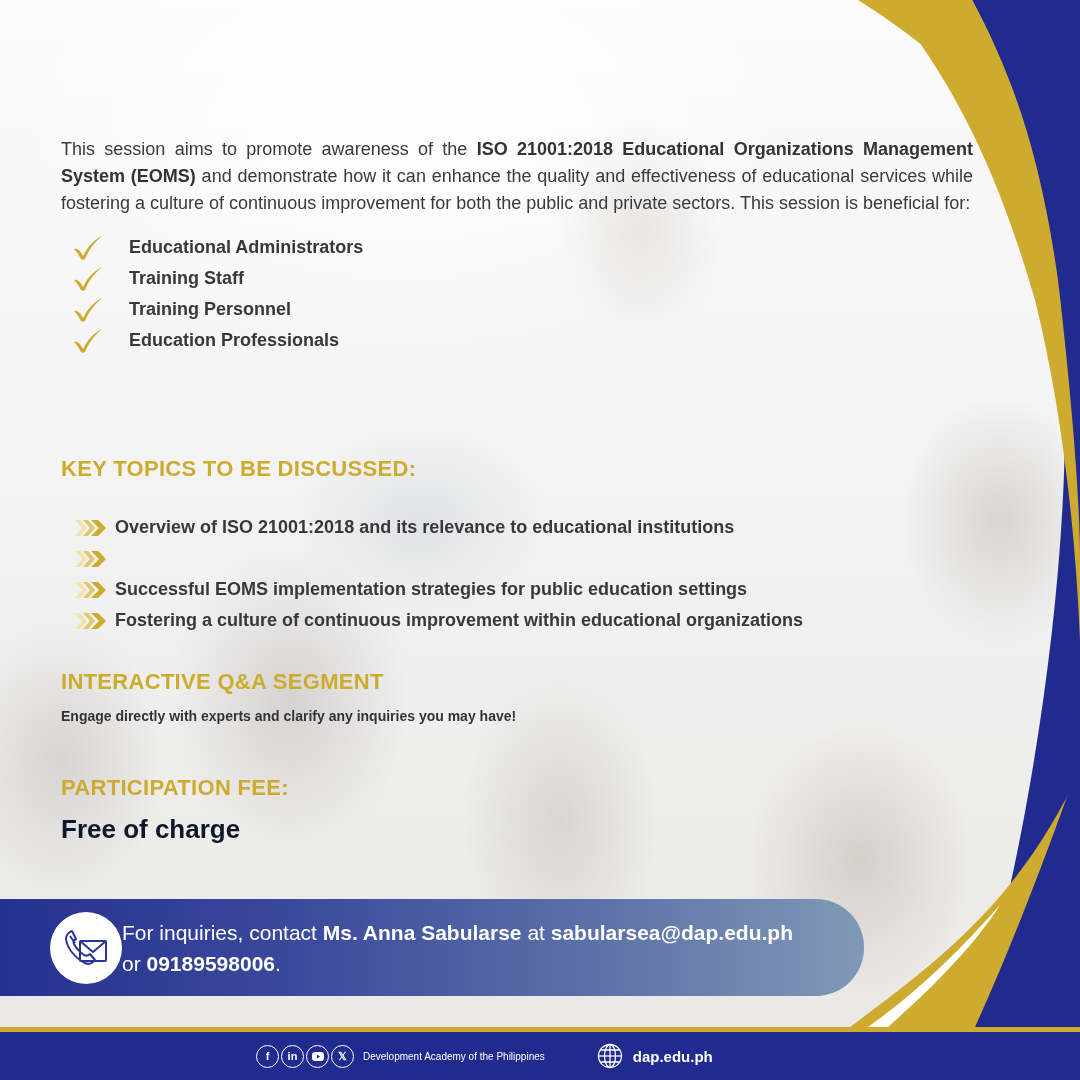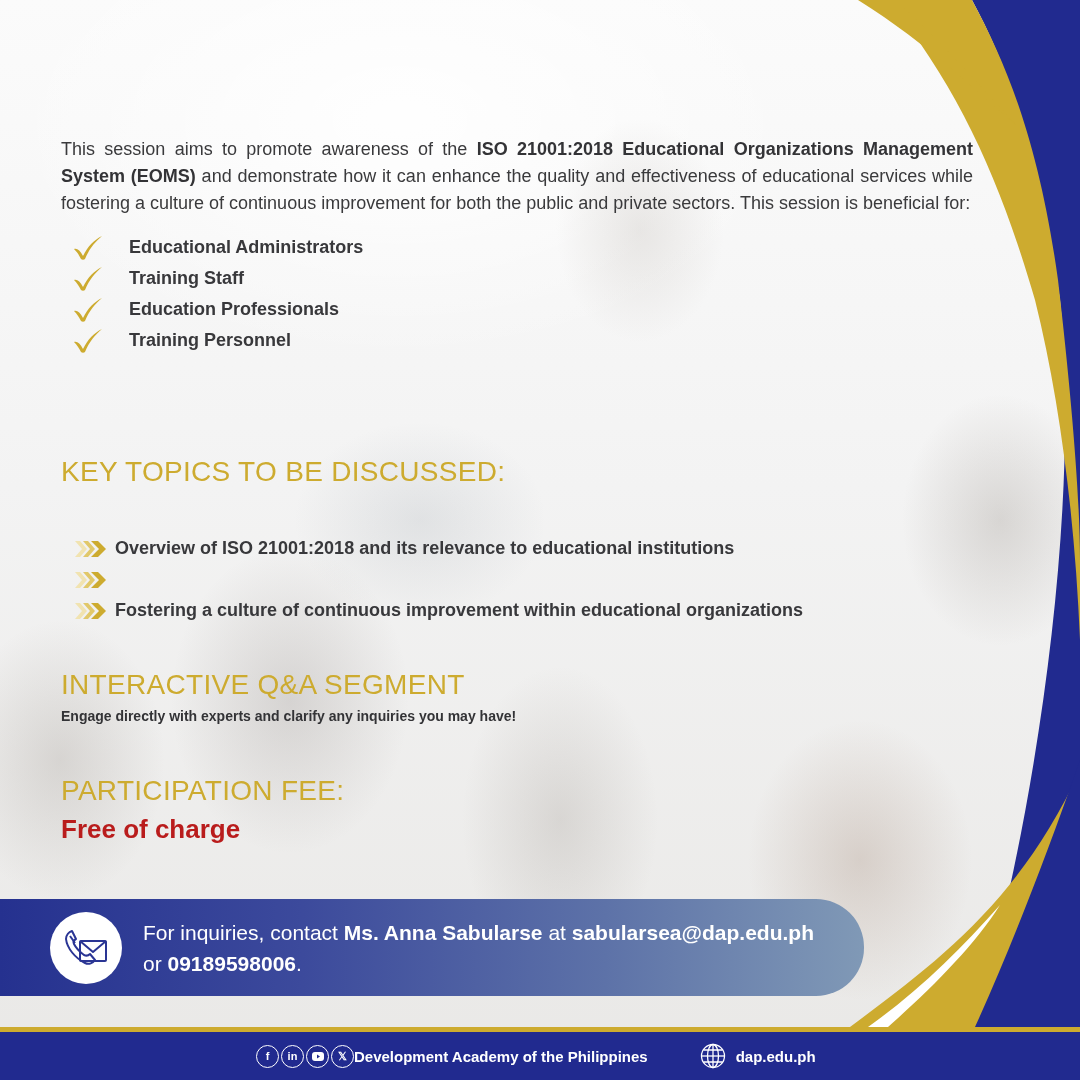--- a/index.html
+++ b/index.html
@@ -33,62 +33,62 @@
     }
     .intro b { font-weight: 700; color: #333336; }
 
     .check-list { position: absolute; top: 232px; left: 12px; list-style: none; }
     .check-list li { display: flex; align-items: center; height: 31px; }
     .check-list .chk { width: 30px; height: 26px; margin-right: 14px; }
     .check-list .txt { font-size: 18px; font-weight: 700; color: #38383b; margin-left: 12px; }
 
     .h2 {
       position: absolute; left: 0;
-      font-size: 28px; font-weight: 400; color: #cdab2f; letter-spacing: 0.3px;
+      font-size: 22px; font-weight: 700; color: #cdab2f; letter-spacing: 0.3px;
     }
     .h-topics { top: 456px; }
-    .topic-list { position: absolute; top: 533px; left: 14px; list-style: none; }
+    .topic-list { position: absolute; top: 512px; left: 14px; list-style: none; }
     .topic-list li { display: flex; align-items: center; height: 31px; }
     .topic-list .chev { width: 32px; height: 16px; margin-right: 8px; }
     .topic-list .txt { font-size: 18px; font-weight: 700; color: #38383b; }
 
     .h-qa { top: 669px; }
     .qa-text { position: absolute; top: 708px; left: 0; font-size: 14px; font-weight: 700; color: #333336; }
     .h-fee { top: 775px; }
-    .fee-text { position: absolute; top: 814px; left: 0; font-size: 26px; font-weight: 700; color: #b91c1c; }
+    .fee-text { position: absolute; top: 814px; left: 0; font-size: 26px; font-weight: 700; color: #0f172a; }
 
     
     .contact {
       position: absolute; left: 0; top: 899px; width: 864px; height: 97px;
       border-radius: 0 48px 48px 0;
       background: linear-gradient(90deg, #25318f 0%, #3c4a9c 35%, #5d72a8 70%, #8099b6 100%);
       display: flex; align-items: center;
     }
     .contact .icon-circle {
       width: 72px; height: 72px; border-radius: 50%; background: #ffffff;
       margin-left: 50px; display: flex; align-items: center; justify-content: center;
     }
     .contact .msg {
-      margin-left: 21px; color: #ffffff; font-size: 21px; line-height: 31px;
+      color: #ffffff; font-size: 21px; line-height: 31px;
     }
     .contact .msg b { font-weight: 700; }
 
     
     .footer-line { position: absolute; left: 0; top: 1027px; width: 1080px; height: 5px; background: #cdab2f; }
     .footer {
       position: absolute; left: 0; top: 1032px; width: 1080px; height: 48px; background: #212a8f;
       display: flex; align-items: center; color: #fff;
     }
     .socials { display: flex; margin-left: 256px; gap: 2px; }
     .soc {
       width: 23px; height: 23px; border: 1.3px solid #fff; border-radius: 50%;
       display: flex; align-items: center; justify-content: center;
       font-size: 11px; font-weight: 700; color: #fff;
     }
-    .org { font-size: 15px; font-weight: 700; }
+    .org { margin-left: 9px; font-size: 10px; font-weight: 400; }
     .web { display: flex; align-items: center; margin-left: 52px; }
     .web .globe { width: 26px; height: 26px; margin-right: 10px; }
     .web span { font-size: 15px; font-weight: 700; }
   </style>
 </head>
 <body>
 
 <div class="bg"></div>
 
 <svg class="swoosh" viewBox="0 0 1080 1040">
@@ -118,46 +118,54 @@
     <li>
       <svg class="chk" viewBox="0 0 30 26">
           <path d="M1,14 C4,13 7,15 10,21 C15,11 21,5 29,1 C22,7 16,14 12,24 C11,25 9,25 8,24 C6,20 4,17 1,14 Z" fill="#cdab2f"></path>
         </svg>
       <span class="txt">Training Staff</span>
     </li>
     <li>
       <svg class="chk" viewBox="0 0 30 26">
           <path d="M1,14 C4,13 7,15 10,21 C15,11 21,5 29,1 C22,7 16,14 12,24 C11,25 9,25 8,24 C6,20 4,17 1,14 Z" fill="#cdab2f"></path>
         </svg>
+      <span class="txt">Training Personnel</span>
+    </li>
+    <li>
+      <svg class="chk" viewBox="0 0 30 26">
+          <path d="M1,14 C4,13 7,15 10,21 C15,11 21,5 29,1 C22,7 16,14 12,24 C11,25 9,25 8,24 C6,20 4,17 1,14 Z" fill="#cdab2f"></path>
+        </svg>
       <span class="txt">Education Professionals</span>
-    </li>
-    <li>
-      <svg class="chk" viewBox="0 0 30 26">
-          <path d="M1,14 C4,13 7,15 10,21 C15,11 21,5 29,1 C22,7 16,14 12,24 C11,25 9,25 8,24 C6,20 4,17 1,14 Z" fill="#cdab2f"></path>
-        </svg>
-      <span class="txt">Training Personnel</span>
     </li>
   </ul>
 
   <h2 class="h2 h-topics">KEY TOPICS TO BE DISCUSSED:</h2>
   <ul class="topic-list">
     <li>
       <svg class="chev" viewBox="0 0 32 16">
           <path d="M0,0 h5 l7,8 l-7,8 h-5 l7,-8 z" fill="#f1e3b0"></path>
           <path d="M8,0 h5 l7,8 l-7,8 h-5 l7,-8 z" fill="#e1c86a"></path>
           <path d="M16,0 h7 l8,8 l-8,8 h-7 l8,-8 z" fill="#cdab2f"></path>
         </svg>
       <span class="txt">Overview of ISO 21001:2018 and its relevance to educational institutions</span>
     </li>
     <li>
       <svg class="chev" viewBox="0 0 32 16">
           <path d="M0,0 h5 l7,8 l-7,8 h-5 l7,-8 z" fill="#f1e3b0"></path>
           <path d="M8,0 h5 l7,8 l-7,8 h-5 l7,-8 z" fill="#e1c86a"></path>
           <path d="M16,0 h7 l8,8 l-8,8 h-7 l8,-8 z" fill="#cdab2f"></path>
         </svg>
+    </li>
+    <li>
+      <svg class="chev" viewBox="0 0 32 16">
+          <path d="M0,0 h5 l7,8 l-7,8 h-5 l7,-8 z" fill="#f1e3b0"></path>
+          <path d="M8,0 h5 l7,8 l-7,8 h-5 l7,-8 z" fill="#e1c86a"></path>
+          <path d="M16,0 h7 l8,8 l-8,8 h-7 l8,-8 z" fill="#cdab2f"></path>
+        </svg>
+      <span class="txt">Successful EOMS implementation strategies for public education settings</span>
     </li>
     <li>
       <svg class="chev" viewBox="0 0 32 16">
           <path d="M0,0 h5 l7,8 l-7,8 h-5 l7,-8 z" fill="#f1e3b0"></path>
           <path d="M8,0 h5 l7,8 l-7,8 h-5 l7,-8 z" fill="#e1c86a"></path>
           <path d="M16,0 h7 l8,8 l-8,8 h-7 l8,-8 z" fill="#cdab2f"></path>
         </svg>
       <span class="txt">Fostering a culture of continuous improvement within educational organizations</span>
     </li>
   </ul>

